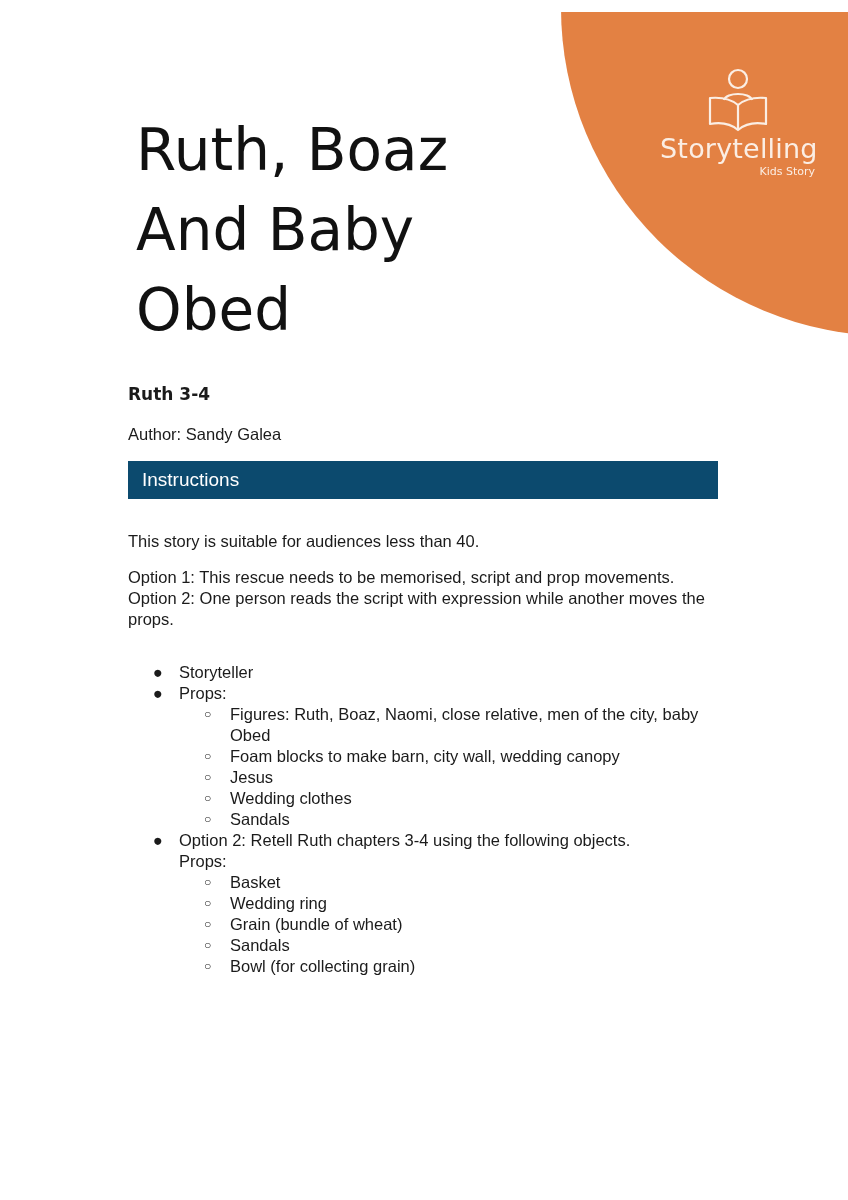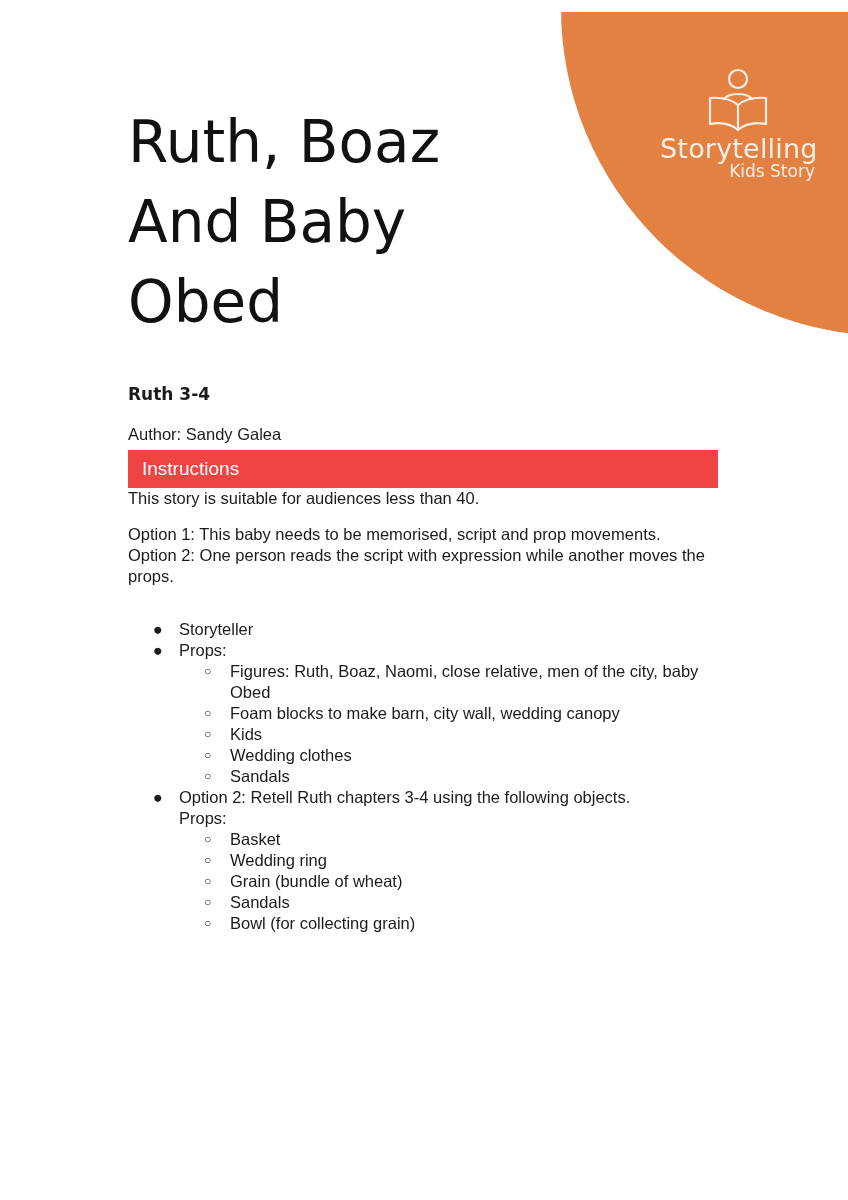--- a/index.html
+++ b/index.html
@@ -12,30 +12,30 @@
       position: absolute; left: 561px; top: -320px;
       width: 660px; height: 656px; border-radius: 50%;
       background: #e38143;
     }
     .topmask { position: absolute; left: 0; top: 0; width: 848px; height: 12px; background: #fff; }
     .logo {
       position: absolute; left: 660px; top: 68px; width: 155px; text-align: right; color: #fbeee4;
     }
     .logo svg { display: block; margin: 0 auto; }
     .logo-title { font-size: 27px; line-height: 30px; letter-spacing: 0.2px; margin-top: 2px; }
-    .logo-sub { font-size: 17px; line-height: 15px; }
+    .logo-sub { font-size: 11px; line-height: 15px; }
     .title {
       position: absolute; left: 128px; top: 102px; width: 420px;
-      font-size: 58px; line-height: 80px; color: #111; font-weight: normal; margin: 0;
+      font-size: 58px; line-height: 80px; color: #111; font-weight: normal; margin: 8px;
     }
     .content { position: absolute; left: 128px; top: 366px; width: 590px; font-size: 16px; }
     .ref { font-size: 17px; font-weight: bold; margin: 16px 0 18px 0; line-height: 24px; }
     p { margin: 0; line-height: 21px; font-family: "Liberation Sans", sans-serif; font-size: 16.5px; }
     .section-bar {
-      background: #ef4444; color: #ffffff; height: 38px; line-height: 38px;
+      background: #0c4a6e; color: #ffffff; height: 38px; line-height: 38px;
       padding-left: 14px; font-size: 19px; font-family: "Liberation Sans", sans-serif;
     }
     ul.req { list-style: none; margin: 0; padding: 0; font-family: "Liberation Sans", sans-serif; font-size: 16.5px; }
     ul.req > li { position: relative; padding-left: 51px; line-height: 21px; }
     ul.req > li .bullet { position: absolute; left: 25px; top: 0; }
     ul.sub { list-style: none; margin: 0; padding: 0; }
     ul.sub > li { position: relative; padding-left: 51px; line-height: 21px; }
     ul.sub > li .bullet { position: absolute; left: 25px; top: 0; font-size: 12px; }
   </style>
 </head>
@@ -56,36 +56,36 @@
 </div>
 
 <h1 class="title">
   <div>Ruth, Boaz</div>
   <div>And Baby</div>
   <div>Obed</div>
 </h1>
 
 <div class="content">
   <div class="ref">Ruth 3-4</div>
-  <p style="margin-bottom:5px;">Author: Sandy Galea</p>
+  <p style="margin-bottom:16px;">Author: Sandy Galea</p>
 
   <div class="section-bar">Instructions</div>
-  <p style="margin-bottom:15px;">This story is suitable for audiences less than 40.</p>
-  <p>Option 1: This baby needs to be memorised, script and prop movements.</p>
+  <p style="margin-top:32px;margin-bottom:15px;">This story is suitable for audiences less than 40.</p>
+  <p>Option 1: This rescue needs to be memorised, script and prop movements.</p>
   <p style="margin-bottom:31px;">Option 2: One person reads the script with expression while another moves the props.</p>
 
 
   <ul class="req" style="margin-top:32px;">
     <li><span class="bullet">●</span><span>Storyteller</span></li>
     <li><span class="bullet">●</span>
       <div>Props:</div>
       <ul class="sub">
         <li><span class="bullet">○</span><span>Figures: Ruth, Boaz, Naomi, close relative, men of the city, baby Obed</span></li>
         <li><span class="bullet">○</span><span>Foam blocks to make barn, city wall, wedding canopy</span></li>
-        <li><span class="bullet">○</span><span>Kids</span></li>
+        <li><span class="bullet">○</span><span>Jesus</span></li>
         <li><span class="bullet">○</span><span>Wedding clothes</span></li>
         <li><span class="bullet">○</span><span>Sandals</span></li>
       </ul>
     </li>
     <li><span class="bullet">●</span><span>Option 2: Retell Ruth chapters 3-4 using the following objects.</span>
       <div>Props:</div>
       <ul class="sub">
         <li><span class="bullet">○</span><span>Basket</span></li>
         <li><span class="bullet">○</span><span>Wedding ring</span></li>
         <li><span class="bullet">○</span><span>Grain (bundle of wheat)</span></li>

